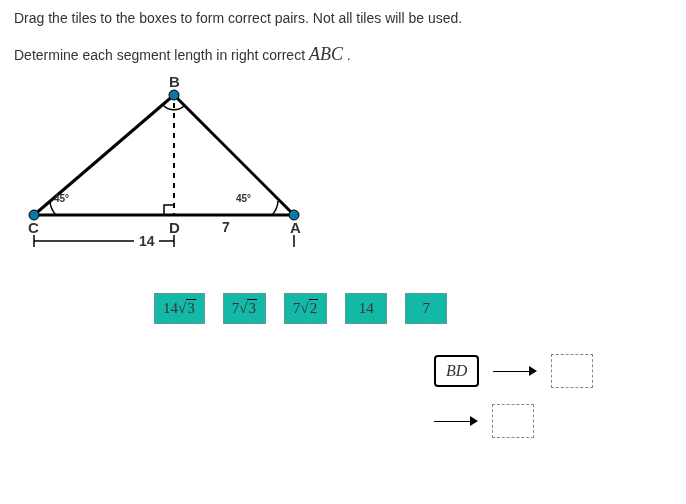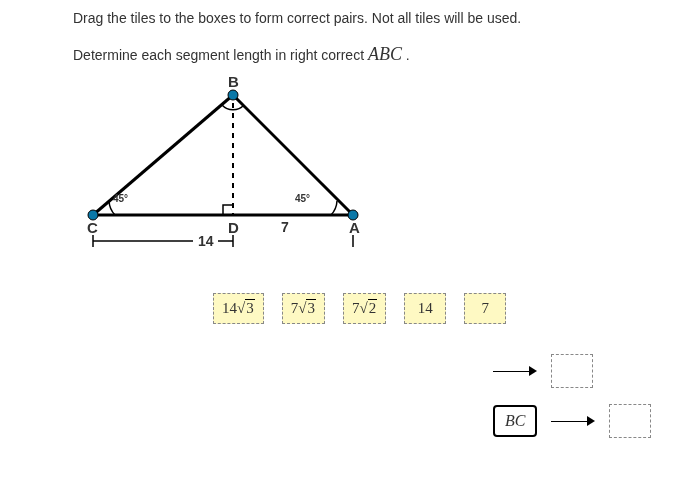--- a/index.html
+++ b/index.html
@@ -7,22 +7,21 @@
     margin: 0;
     padding: 0;
     font-family: Arial, Helvetica, sans-serif;
     background: #fff;
     width: 686px;
     height: 504px;
     position: relative;
     color: #333;
   }
   .container {
-    padding: 10px 28px;
-    margin-left: 45px;
+    padding: 10px 14px;
   }
   .instruction {
     font-size: 14px;
     margin: 0 0 18px 0;
   }
   .question {
     font-size: 14px;
     margin: 0 0 10px 0;
   }
   .math-italic {
@@ -58,21 +57,21 @@
     margin-top: 18px;
     margin-left: 140px;
   }
   .tile {
     border: 1px dashed #888;
     padding: 6px 8px;
     min-width: 42px;
     text-align: center;
     font-family: 'Times New Roman', serif;
     font-size: 15px;
-    background: #fef9c3;
+    background: #14b8a6;
     cursor: move;
   }
   .pairs {
     margin-top: 30px;
     margin-left: 420px;
   }
   .pair-row {
     display: flex;
     align-items: center;
     gap: 14px;
@@ -174,28 +173,28 @@
   <div class="tiles-row">
     <div class="tile"><span class="sqrt"><span>14</span>√<span class="radicand">3</span></span></div>
     <div class="tile"><span class="sqrt"><span>7</span>√<span class="radicand">3</span></span></div>
     <div class="tile"><span class="sqrt"><span>7</span>√<span class="radicand">2</span></span></div>
     <div class="tile"><span>14</span></div>
     <div class="tile"><span>7</span></div>
   </div>
 
   <div class="pairs">
     <div class="pair-row">
+      <div class="pair-label-box">BD</div>
       <div class="arrow">
         <div class="arrow-line"></div>
           <div class="arrow-head"></div>
       </div>
       <div class="dropzone"></div>
     </div>
     <div class="pair-row">
-      <div class="pair-label-box">BC</div>
       <div class="arrow">
         <div class="arrow-line"></div>
           <div class="arrow-head"></div>
       </div>
       <div class="dropzone"></div>
     </div>
   </div>
 </div>
 
 </body></html>

